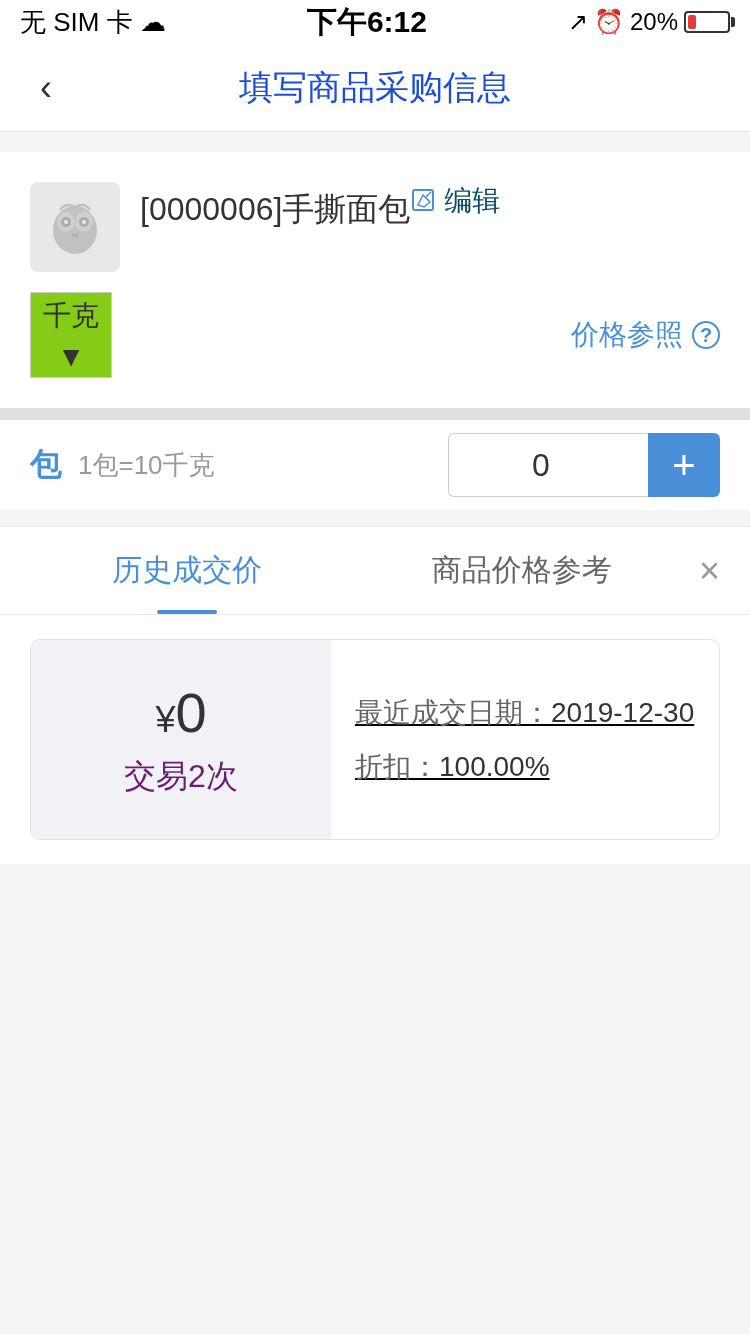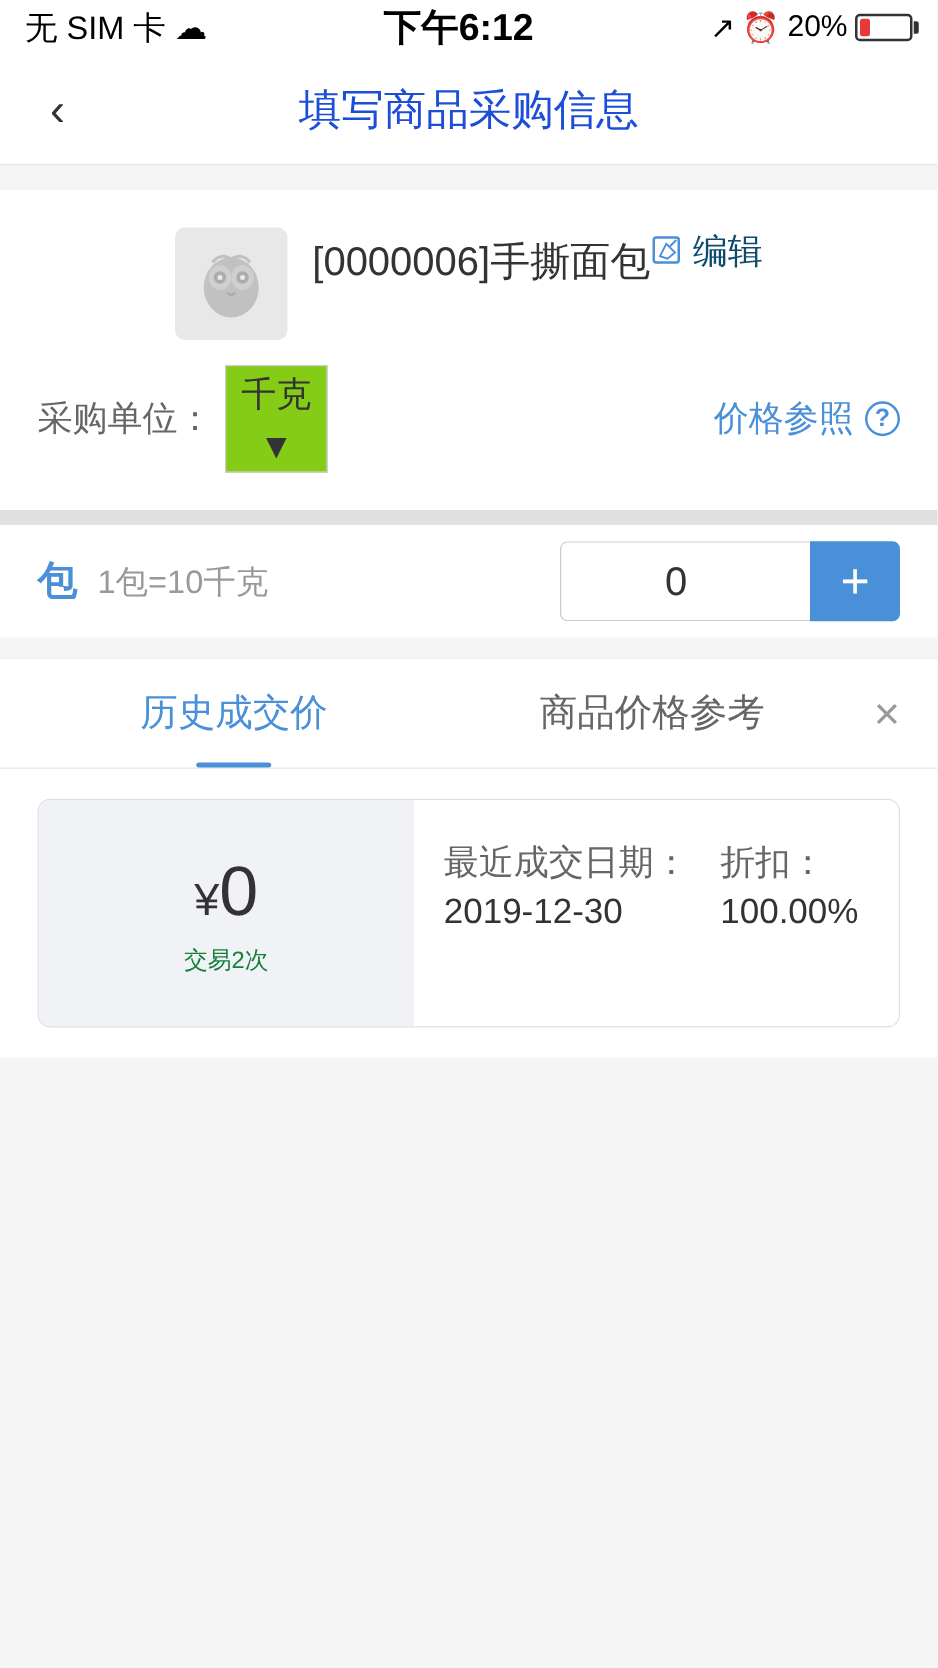--- a/index.html
+++ b/index.html
@@ -81,21 +81,21 @@
 
     
     .product-card {
       background: #fff;
       margin: 20px 0 0 0;
       padding: 30px;
     }
     .product-header {
       display: flex;
       align-items: flex-start;
-      justify-content: center;
+      justify-content: flex-start;
       margin-bottom: 20px;
     }
     .product-info {
       display: flex;
       align-items: flex-start;
       gap: 20px;
     }
     .product-thumbnail {
       width: 90px;
       height: 90px;
@@ -315,31 +315,32 @@
     .price-amount {
       font-size: 56px;
       color: #333;
       font-weight: 500;
     }
     .price-yen {
       font-size: 36px;
       font-weight: 400;
     }
     .price-count {
-      font-size: 19px;
-      color: #15803d;
+      font-size: 32px;
+      color: #701a75;
       margin-top: 10px;
     }
     .price-card-right {
       flex: 1;
       padding: 30px 24px;
       display: flex;
-      flex-direction: row;
+      flex-direction: column;
       gap: 14px;
       justify-content: center;
+      text-decoration: underline;
     }
     .price-detail-row {
       font-size: 28px;
       color: #333;
       line-height: 1.4;
     }
     .price-label {
       color: #666;
     }
 
@@ -396,21 +397,20 @@
         <rect x="3" y="3" width="20" height="20" rx="2" stroke="#4a90d9" stroke-width="2" fill="none"></rect>
         <path d="M8 18 L13 8 L20 15 L14 20 Z" stroke="#4a90d9" stroke-width="1.5" fill="none"></path>
         <line x1="16" y1="10" x2="21" y2="5" stroke="#4a90d9" stroke-width="1.5"></line>
       </svg>
       <span>编辑</span>
     </div>
   </div>
 
   <div class="purchase-unit-row">
     <div class="purchase-unit-left">
-      <span>采购单位：</span>
       <div class="unit-selector">
         <span>千克</span>
         <span>▼</span>
       </div>
     </div>
     <div class="price-ref-btn">
       <span>价格参照</span>
       <div class="question-circle">?</div>
     </div>
   </div>

